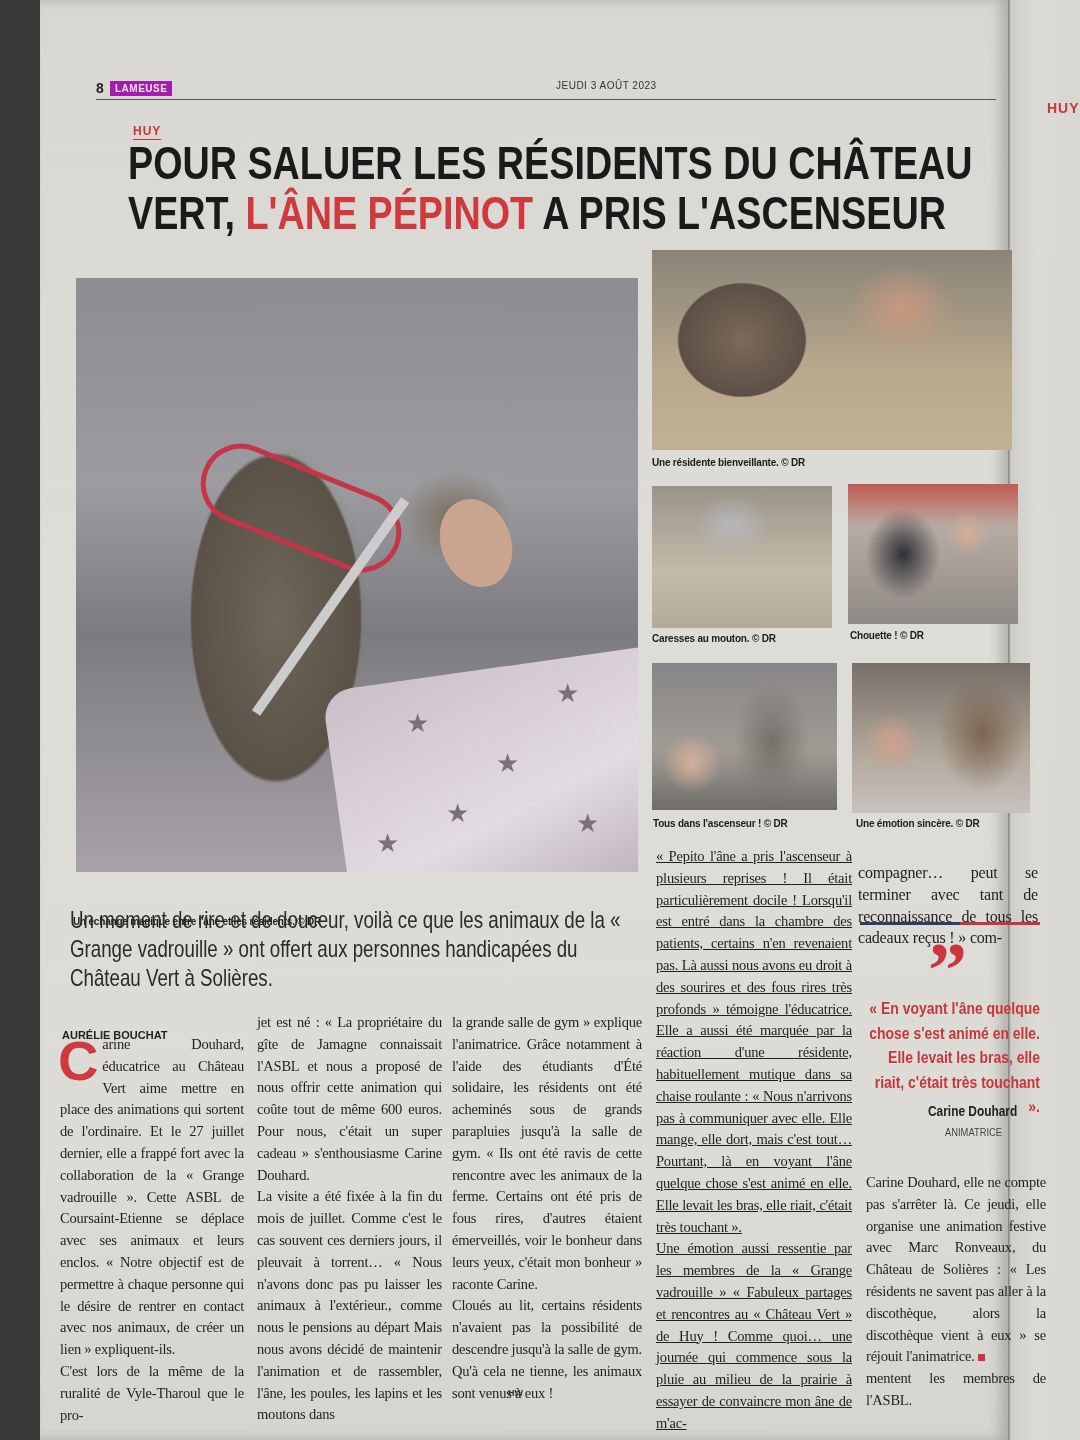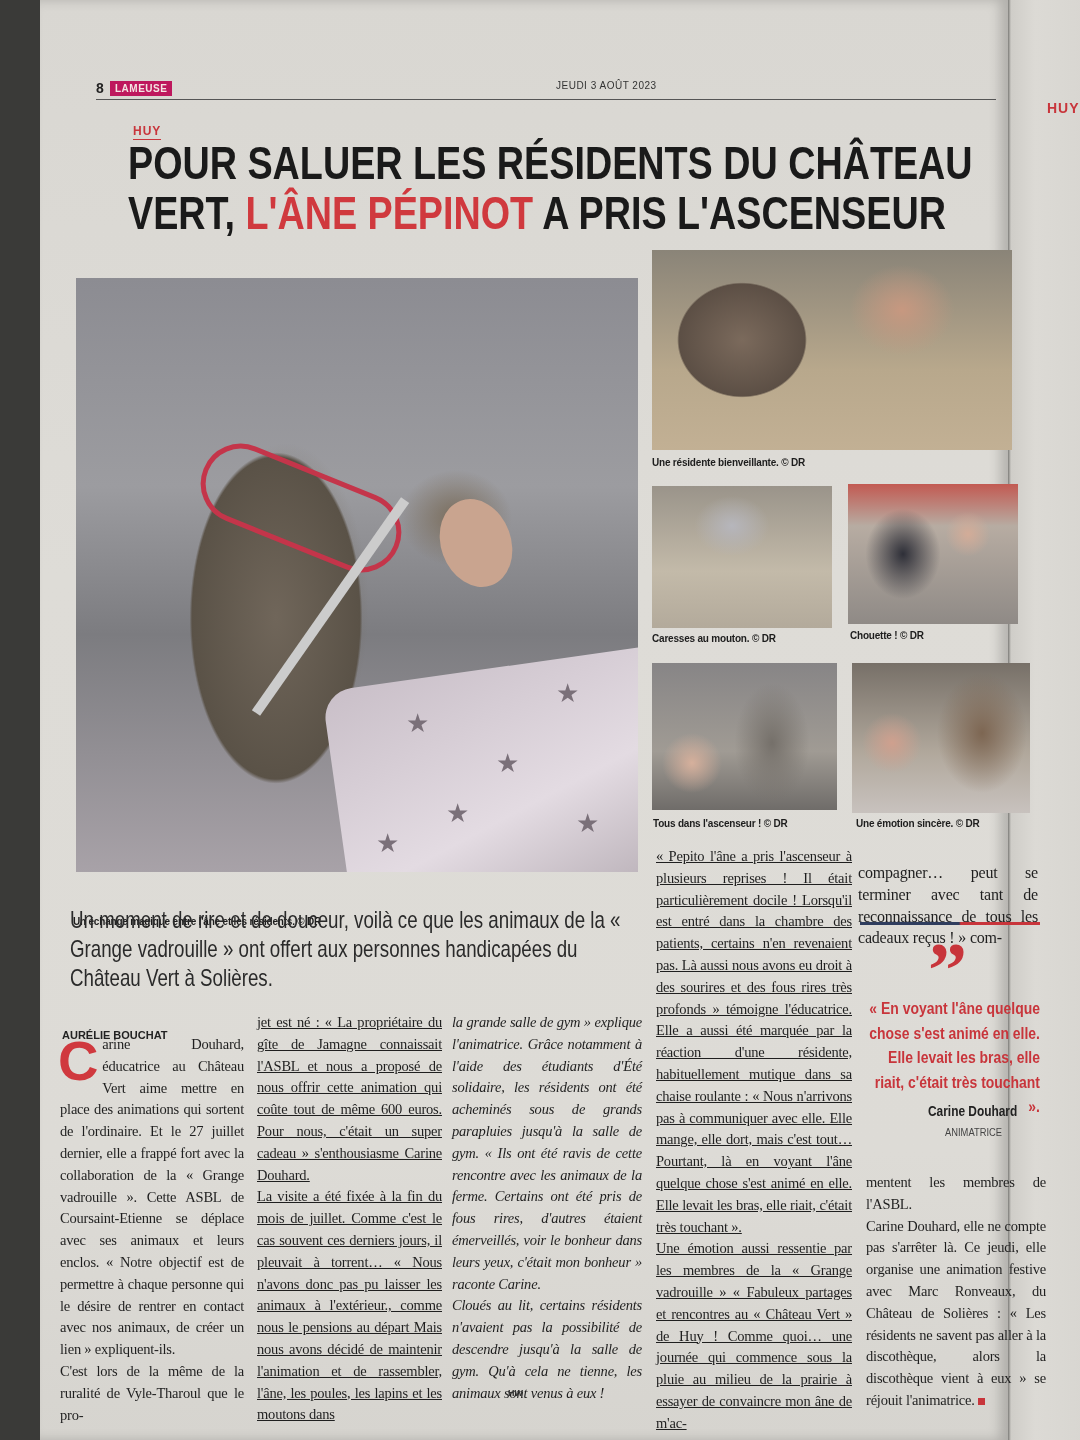--- a/index.html
+++ b/index.html
@@ -21,21 +21,21 @@
     position: absolute; left: 40px; top: 0; width: 968px; height: 1440px;
     background: linear-gradient(180deg, #d9d7d2 0%, #dedcd7 40%, #dddbd6 80%, #d6d4cf 100%);
     box-shadow: inset -8px 0 12px rgba(0,0,0,0.18);
   }
   .header {
     position: absolute; left: 96px; top: 78px; width: 900px; height: 22px;
     border-bottom: 1.5px solid #555;
   }
   .page-num { position: absolute; left: 0; top: 2px; font: bold 14px "Liberation Sans", sans-serif; color: #222; }
   .brand {
-    position: absolute; left: 14px; top: 3px; background: #be185d; color: #f4e4e2;
+    position: absolute; left: 14px; top: 3px; background: #a21caf; color: #f4e4e2;
     font: bold 10px "Liberation Sans", sans-serif; padding: 2px 5px; letter-spacing: .5px;
   }
   .date { position: absolute; left: 460px; top: 2px; font: 10px "Liberation Sans", sans-serif; color: #333; letter-spacing: .5px; }
   .rubric {
     position: absolute; left: 133px; top: 124px; color: #c8353b;
     font: bold 12px "Liberation Sans", sans-serif; letter-spacing: 1px;
     border-bottom: 1.5px solid #c8353b; padding-bottom: 1px;
   }
   .headline {
     position: absolute; left: 128px; top: 138px; width: 880px;
@@ -111,22 +111,22 @@
   .col {
     position: absolute; font: 14.5px "Liberation Serif", serif; color: #1f1f1f;
     line-height: 21.8px; text-align: justify; letter-spacing: -0.2px;
   }
   .col p { margin: 0; text-indent: 0; }
   .dropcap {
     float: left; color: #d0393e; font: bold 56px "Liberation Sans", sans-serif;
     line-height: 50px; margin: 2px 4px 0 -2px;
   }
   .c1 { left: 60px; top: 1034px; width: 184px; }
-  .c2 { left: 257px; top: 1012px; width: 185px; text-decoration: underline; }
-  .c3 { left: 452px; top: 1012px; width: 190px; font-style: italic; }
+  .c2 { left: 257px; top: 1012px; width: 185px; }
+  .c3 { left: 452px; top: 1012px; width: 190px; }
   .c4 { left: 656px; top: 846px; width: 196px; text-decoration: underline; }
   .c5a { left: 858px; top: 846px; width: 180px; font-size: 16px; margin-top: 16px; }
   .c5b { left: 866px; top: 1172px; width: 180px; }
   .rule {
     position: absolute; left: 860px; top: 922px; width: 180px; height: 3px;
     background: linear-gradient(90deg, #2f3d5e 0%, #2f3d5e 55%, #c8353b 56%, #c8353b 100%);
   }
   .quote-mark {
     position: absolute; left: 928px; top: 930px; color: #c8353b;
     font: bold 78px "Liberation Serif", serif; line-height: 80px;
@@ -229,17 +229,17 @@
   <p>compagner… peut se terminer avec tant de reconnaissance de tous les cadeaux reçus ! » com-</p>
 </div>
 
 <div class="rule"></div>
 <div class="quote-mark">”</div>
 <div class="pull">« En voyant l'âne quelque chose s'est animé en elle. Elle levait les bras, elle riait, c'était très touchant ».</div>
 <div class="quote-author">Carine Douhard</div>
 <div class="quote-role">ANIMATRICE</div>
 
 <div class="col c5b">
+  <p><span>Carine Douhard, elle ne compte pas s'arrêter là. Ce jeudi, elle organise une animation festive avec Marc Ronveaux, du Château de Solières : « Les résidents ne savent pas aller à la discothèque, alors la discothèque vient à eux » se réjouit l'animatrice.</span><span class="endmark"></span></p>
   <p>mentent les membres de l'ASBL.</p>
-  <p><span>Carine Douhard, elle ne compte pas s'arrêter là. Ce jeudi, elle organise une animation festive avec Marc Ronveaux, du Château de Solières : « Les résidents ne savent pas aller à la discothèque, alors la discothèque vient à eux » se réjouit l'animatrice.</span><span class="endmark"></span></p>
 </div>
 
 <div class="footer-mark">HW</div>
 
 </body></html>

